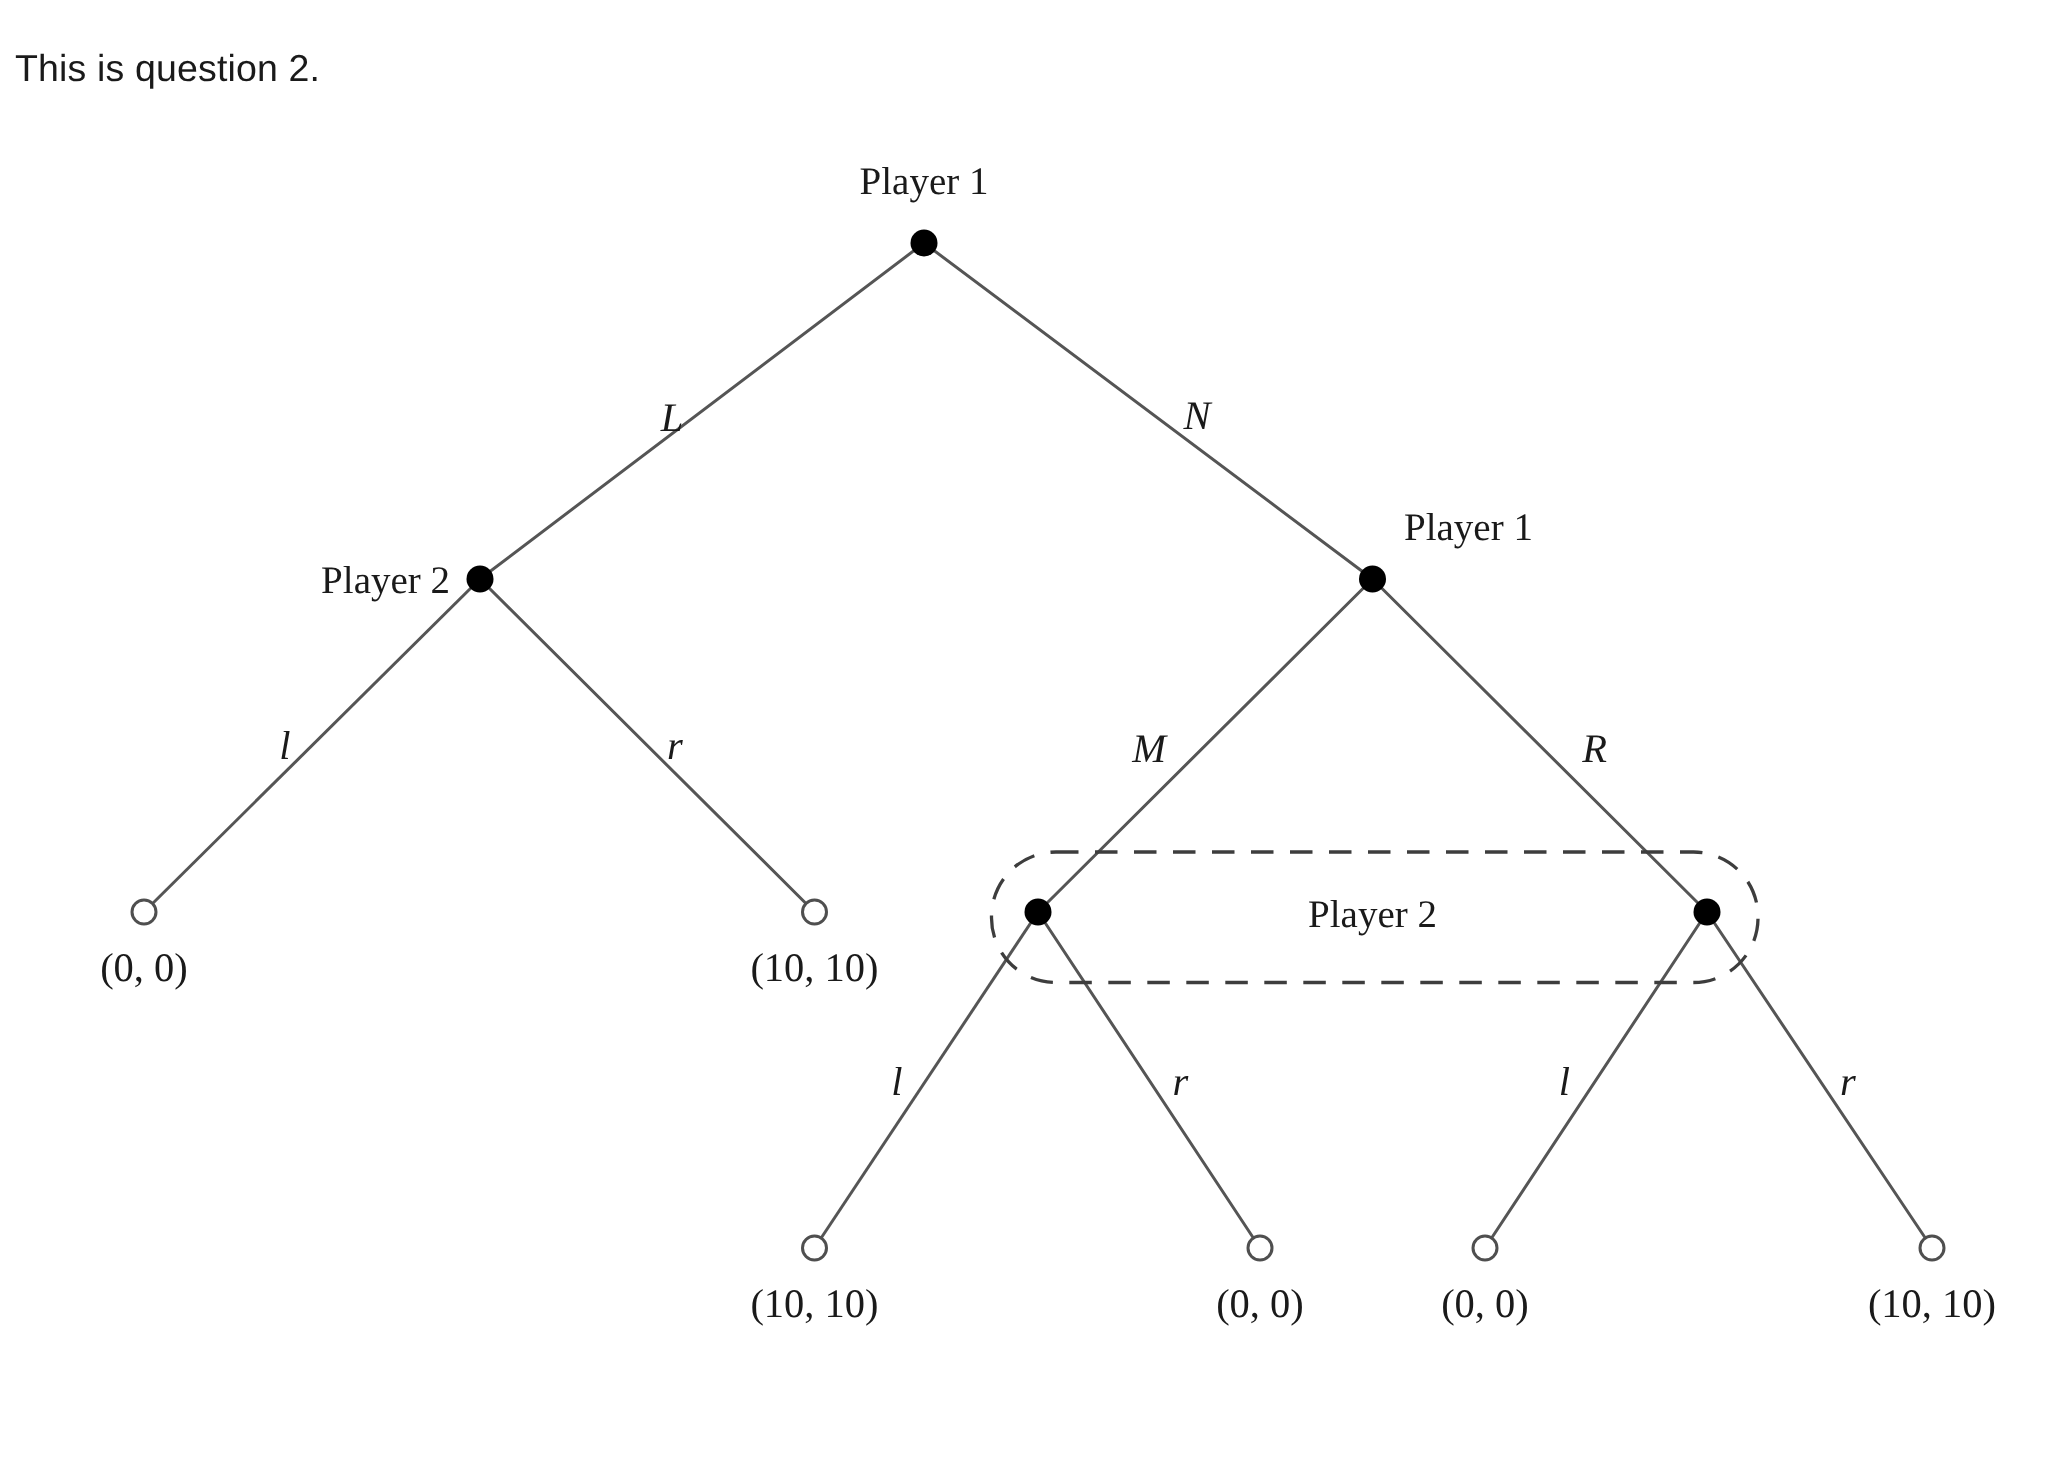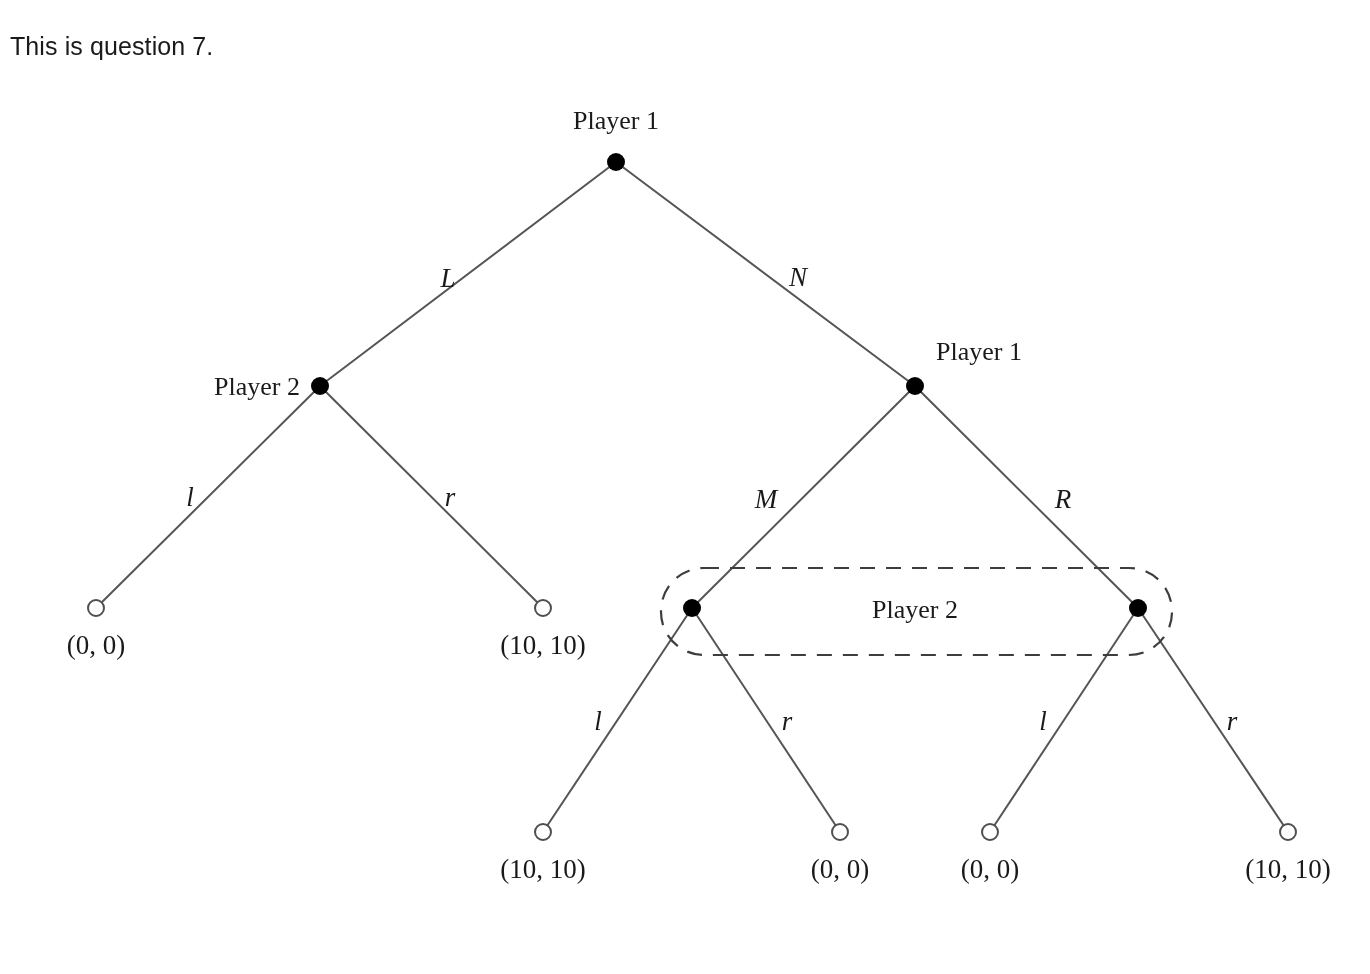--- a/index.html
+++ b/index.html
@@ -69,21 +69,21 @@
   }
   .payoff-label {
     font-family: "Liberation Serif", serif;
     font-size: 27px;
     fill: #1a1a1a;
   }
 </style>
 </head>
 <body>
 
-<div id="question-header">This is question 7.</div>
+<div id="question-header">This is question 2.</div>
 
 <div id="tree-figure">
   <svg id="tree-svg" width="1370" height="974" viewBox="0 0 1370 974">
     <g id="edges-layer">
         <line x1="616" y1="162" x2="320" y2="386" class="edge-line"></line>
         <line x1="616" y1="162" x2="915" y2="386" class="edge-line"></line>
         <line x1="320" y1="386" x2="96" y2="608" class="edge-line"></line>
         <line x1="320" y1="386" x2="543" y2="608" class="edge-line"></line>
         <line x1="915" y1="386" x2="692" y2="608" class="edge-line"></line>
         <line x1="915" y1="386" x2="1138" y2="608" class="edge-line"></line>

